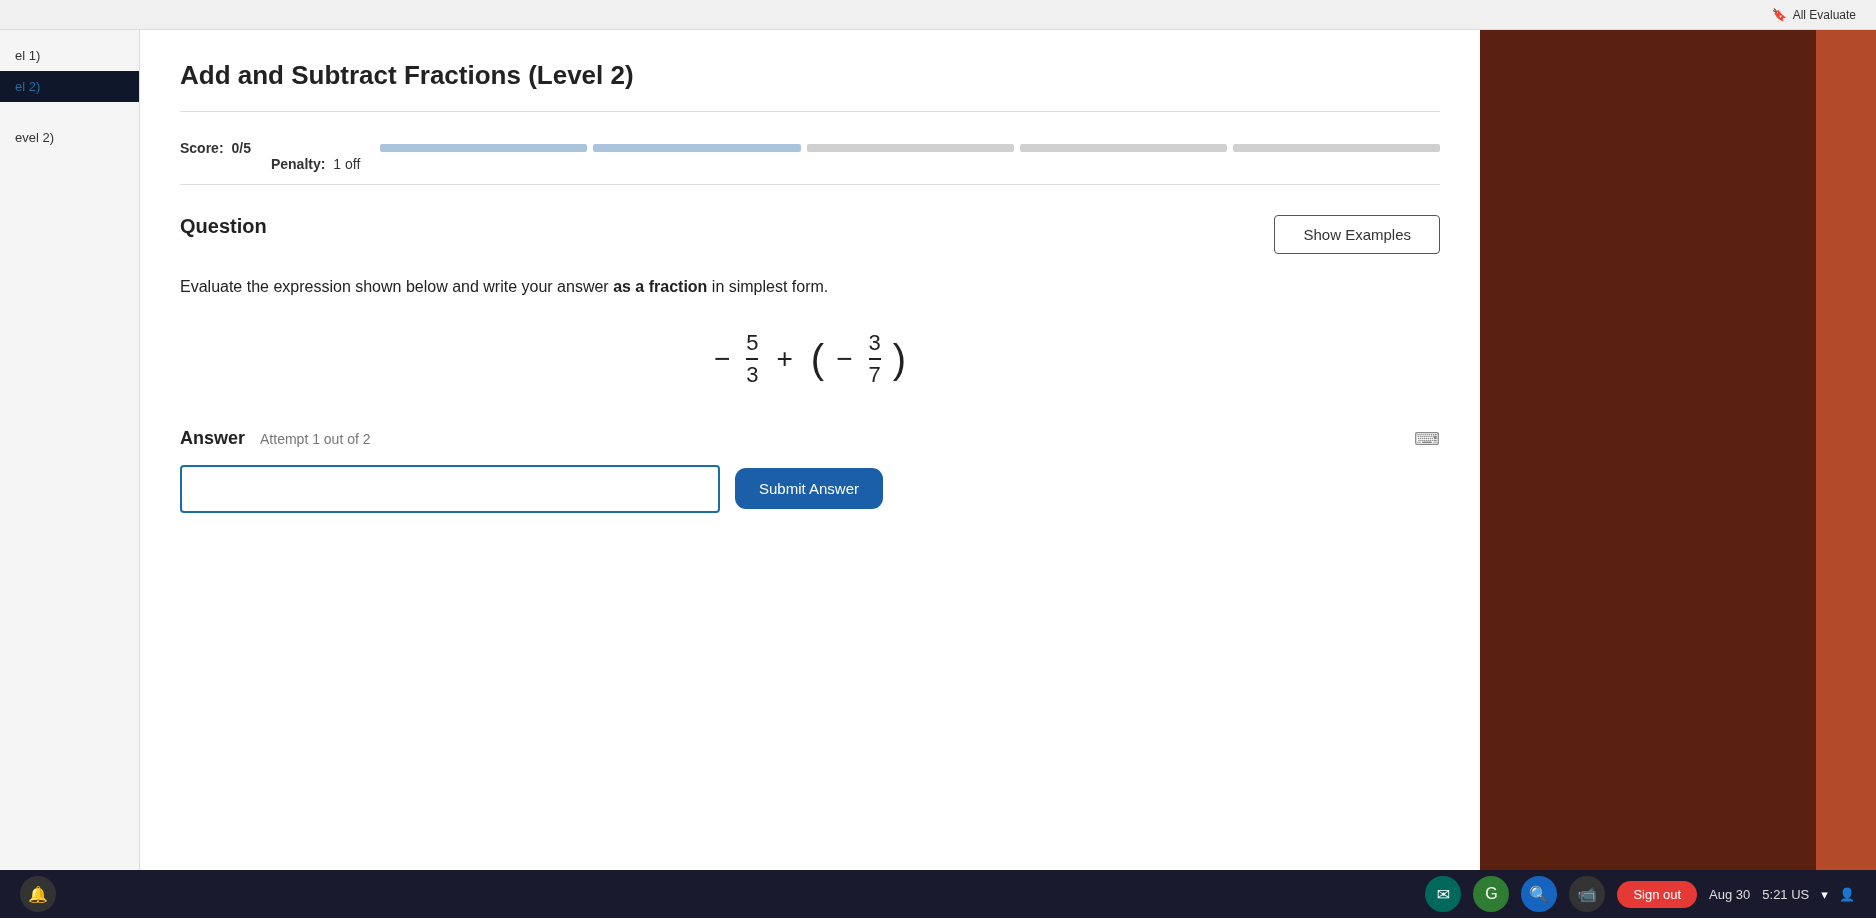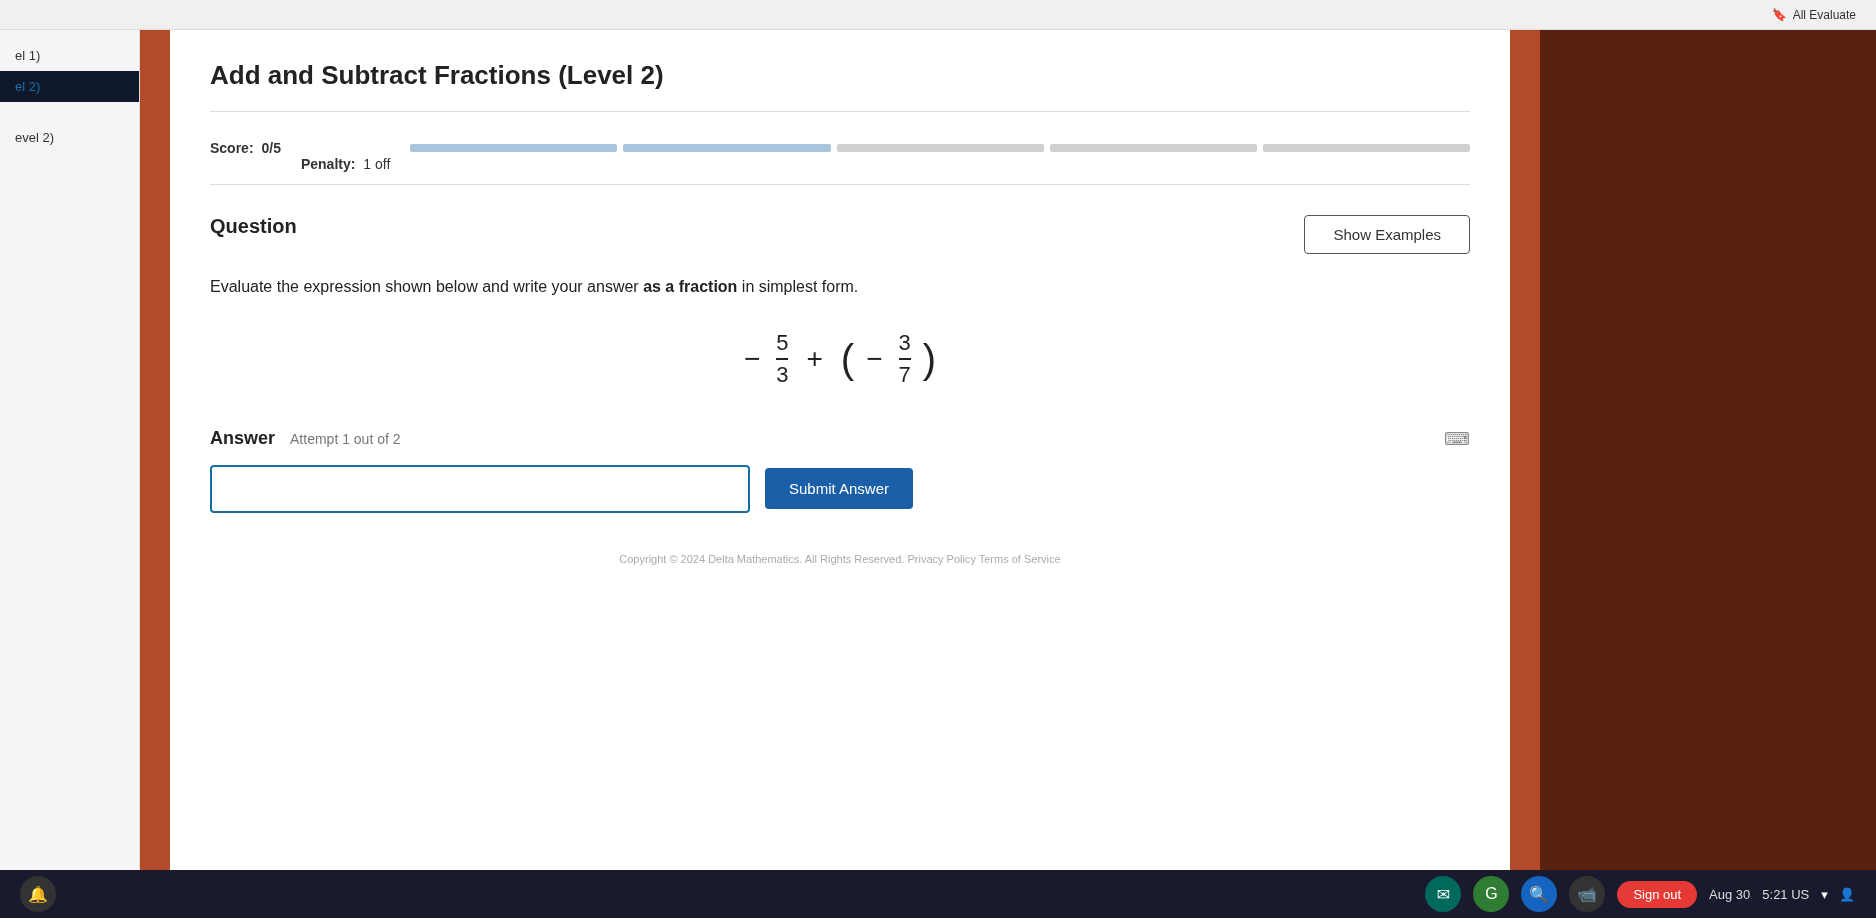--- a/index.html
+++ b/index.html
@@ -31,21 +31,20 @@
       display: flex;
       align-items: center;
       gap: 5px;
     }
 
     
     .main-layout {
       display: flex;
       flex: 1;
       overflow: hidden;
-      justify-content: space-between;
     }
 
     
     .sidebar {
       width: 140px;
       background: #f5f5f5;
       border-right: 1px solid #ddd;
       display: flex;
       flex-direction: column;
       padding: 10px 0;
@@ -259,21 +258,21 @@
       font-size: 16px;
       padding: 0 12px;
       outline: none;
     }
 
     .submit-btn {
       padding: 12px 24px;
       background: #1a5fa8;
       color: #fff;
       border: none;
-      border-radius: 4px;
+      border-radius: 11px;
       font-size: 15px;
       cursor: pointer;
       white-space: nowrap;
     }
 
     
     .taskbar {
       height: 48px;
       background: #1a1a2e;
       display: flex;
@@ -429,21 +428,20 @@
         <span class="answer-label">Answer</span>
         <span class="attempt-label">Attempt 1 out of 2</span>
         <span class="keyboard-icon">⌨</span>
       </div>
       <div class="answer-input-row">
         <input type="text" class="answer-input" placeholder="" style="">
         <button class="submit-btn">Submit Answer</button>
       </div>
     </div>
 
-    <div class="footer-text">Copyright © 2024 Delta Mathematics. All Rights Reserved. Privacy Policy  Terms of Service</div>
 
   </div>
 
   <div class="right-panel"></div>
 
 </div>
 
 <div class="taskbar">
   <div class="taskbar-left">
     <div class="taskbar-icon dark">🔔</div>

